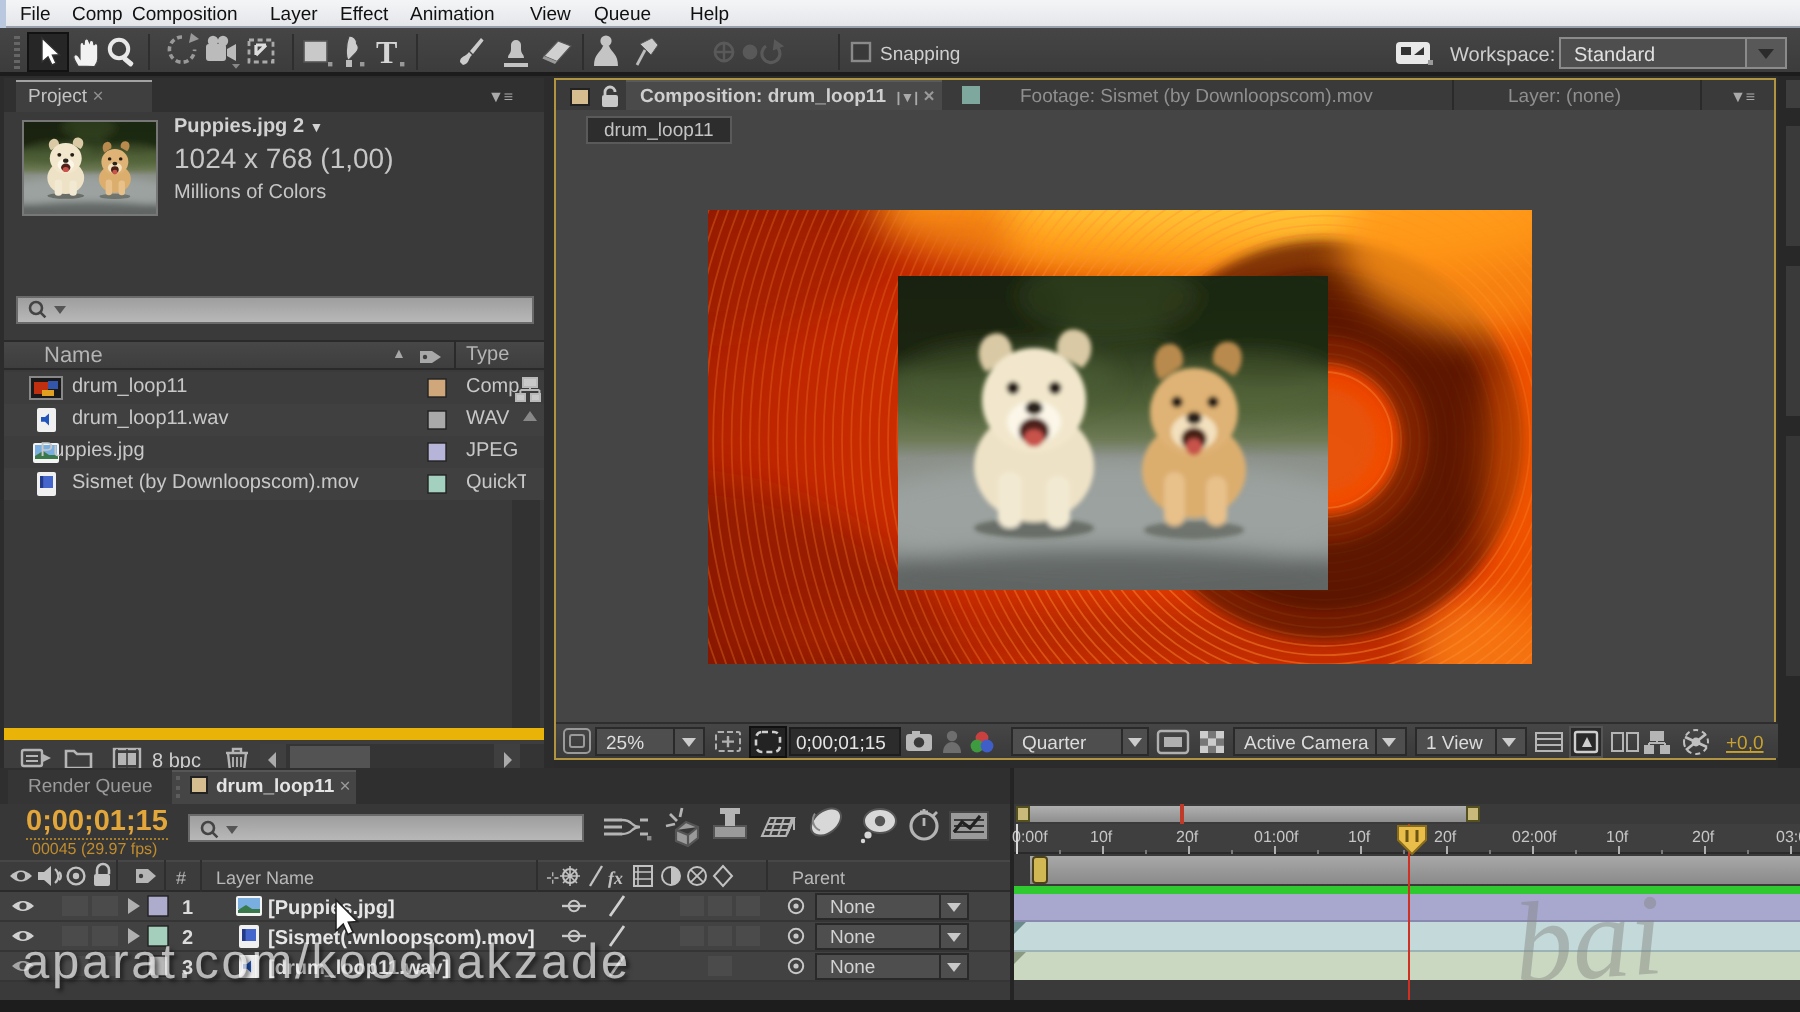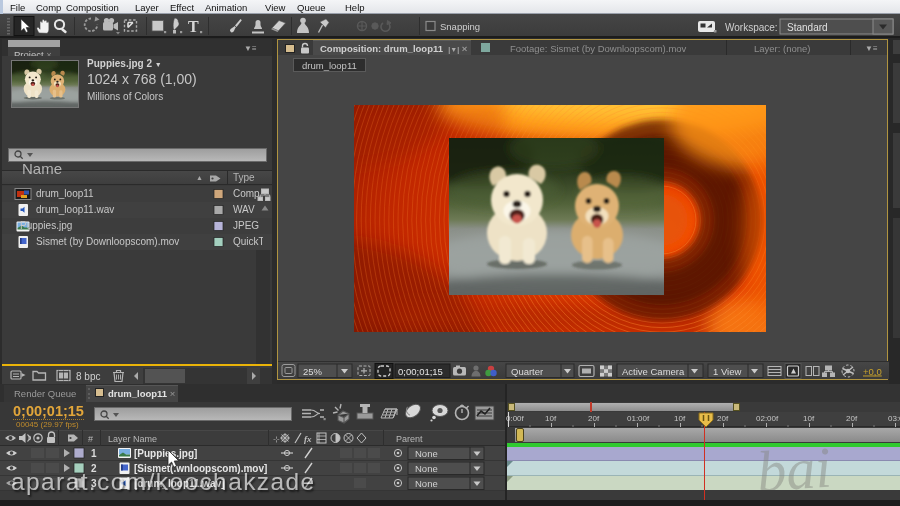--- a/index.html
+++ b/index.html
@@ -176,42 +176,42 @@
 
  <rect x="780" y="5" width="113" height="15" fill="#4e4e4e" stroke="#8b8b8b"></rect>
  <rect x="873" y="5" width="20" height="15" fill="#585858" stroke="#8b8b8b"></rect>
  <path d="M879 10.5 l8 0 l-4 5 z" fill="#2b2b2b"></path>
  <text x="787" y="16.5" font-size="10" fill="#e0e0e0">Standard</text>
 </svg>
 </div>
 
 <div class="a" style="left:0;top:38px;width:277px;height:346px;background:#2c2c2c">
   <div class="a" style="left:2px;top:1px;width:270px;height:17px;background:#303030"></div>
-  <div class="a" style="left:8px;top:2px;width:52px;height:16px;background:#3f3f3f;border-top:7px solid #a3a3a3;color:#c4c4c4;font-size:9.5px;padding:2px 0 0 6px">Project <span style="color:#909090">×</span></div>
+  <div class="a" style="left:8px;top:2px;width:68px;height:16px;background:#3f3f3f;border-top:1px solid #a3a3a3;color:#c4c4c4;font-size:9.5px;padding:2px 0 0 6px">Project <span style="color:#909090">×</span></div>
   <div class="a" style="left:244px;top:6px;width:18px;height:8px;color:#aaa;font-size:8px">▼≡</div>
 
   <div class="a" style="left:2px;top:18px;width:270px;height:328px;background:#3a3a3a"></div>
   <div class="a" id="thumbwrap" style="left:11px;top:22px;width:68px;height:48px;background:#222;border:1px solid #777">
       <svg width="66" height="46" style="position:absolute;left:0;top:0">
         <use href="#pup" width="66" height="46"></use>
       </svg>
     </div>
   <div class="a" style="left:87px;top:20px;color:#d2d2d2;font-size:10px;font-weight:bold">Puppies.jpg 2 <span style="font-size:7px">▼</span></div>
   <div class="a" style="left:87px;top:33px;color:#c6c6c6;font-size:14px">1024 x 768 (1,00)</div>
   <div class="a" style="left:87px;top:53px;color:#c6c6c6;font-size:10px">Millions of Colors</div>
 
   <div class="a" style="left:8px;top:110px;width:259px;height:14px;background:linear-gradient(#9e9e9e,#b8b8b8);border:1px solid #6a6a6a"></div>
   <svg width="30" height="12" style="position:absolute;left:13px;top:111px">
       <circle cx="5" cy="5" r="3" fill="none" stroke="#444" stroke-width="1.3"></circle>
       <path d="M7.2 7.2 l2.5 2.5" stroke="#444" stroke-width="1.3"></path>
       <path d="M14 4 l6 0 l-3 4 z" fill="#555"></path>
     </svg>
 
   <div class="a" style="left:2px;top:132px;width:270px;height:15px;background:linear-gradient(#474747,#3e3e3e);border-top:1px solid #2a2a2a;border-bottom:1px solid #2a2a2a"></div>
-  <div class="a t" style="left:22px;top:122px;font-size:15px;color:#b4b4b4">Name</div>
+  <div class="a t" style="left:22px;top:134px;font-size:11px;color:#b4b4b4">Name</div>
   <div class="a" style="left:196px;top:136px;color:#a8a8a8;font-size:7px">▲</div>
   <svg width="14" height="12" style="position:absolute;left:209px;top:134px">
       <path d="M1 3.5 l6 0 l4.5 3 l-4.5 3 l-6 0 z" fill="#a8a8a8"></path>
       <circle cx="3.5" cy="6.5" r="1.1" fill="#3f3f3f"></circle>
     </svg>
   <div class="a" style="left:227px;top:132px;width:1px;height:15px;background:#2a2a2a"></div>
   <div class="a t" style="left:233px;top:134px;font-size:10px;color:#b4b4b4">Type</div>
   <div class="a" style="left:256px;top:165px;width:14px;height:197px;background:#323232"></div>
 
   <div class="a" id="prows" style="left:2px;top:148px;width:270px;height:66px">
@@ -255,21 +255,21 @@
     <div class="a t" style="left:34px;top:18px">drum_loop11.wav</div>
     <div class="a t" style="left:18px;top:34px">Puppies.jpg</div>
     <div class="a t" style="left:34px;top:50px">Sismet (by Downloopscom).mov</div>
     <div class="a t" style="left:231px;top:2px">Comp</div>
     <div class="a t" style="left:231px;top:18px">WAV</div>
     <div class="a t" style="left:231px;top:34px">JPEG</div>
     <div class="a t" style="left:231px;top:50px;width:30px;overflow:hidden">QuickT</div>
   </div>
   <div class="a" style="left:258.5px;top:348px;width:0;height:0;border-left:4.5px solid transparent;border-right:4.5px solid transparent;border-top:6px solid #7a7a7a"></div>
 
-  <div class="a" style="left:2px;top:326px;width:270px;height:20px;background:#3d3d3d;border-top:2px solid #eab308">
+  <div class="a" style="left:2px;top:326px;width:270px;height:20px;background:#3d3d3d;border-top:6px solid #eab308">
     <svg width="270" height="20" style="position:absolute;left:0;top:0">
       <g fill="#b5b5b5">
         <rect x="9" y="5" width="10" height="8" rx="1" fill="none" stroke="#b5b5b5" stroke-width="1.2"></rect>
         <path d="M11 8 l6 0 M11 10.5 l6 0" stroke="#b5b5b5" stroke-width="1"></path>
         <path d="M19.5 7 l4 2 l-4 2 z"></path>
         <path d="M31 5.5 l4 0 l1.5 1.5 l7 0 l0 7 l-12.5 0 z" fill="none" stroke="#b5b5b5" stroke-width="1.3"></path>
         <rect x="55" y="4.5" width="13" height="10" fill="none" stroke="#b5b5b5" stroke-width="1.2"></rect>
         <rect x="57" y="6.5" width="9" height="6" fill="#b5b5b5"></rect>
         <path d="M56.5 4.5 l0 10 M61.5 4.5 l0 10 M66.5 4.5 l0 10" stroke="#3d3d3d" stroke-width="0.8"></path>
         <path d="M112 6.5 l9 0 l-1 9 l-7 0 z M111 6.5 l11 0 M114.5 4.5 l4 0 l0 2 l-4 0 z" fill="none" stroke="#b5b5b5" stroke-width="1.2"></path>

